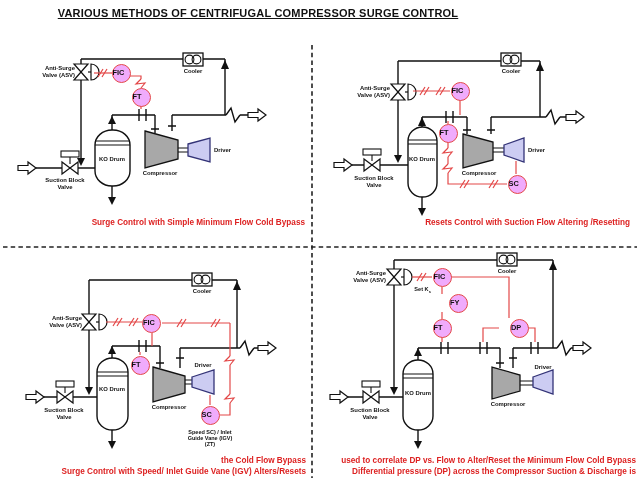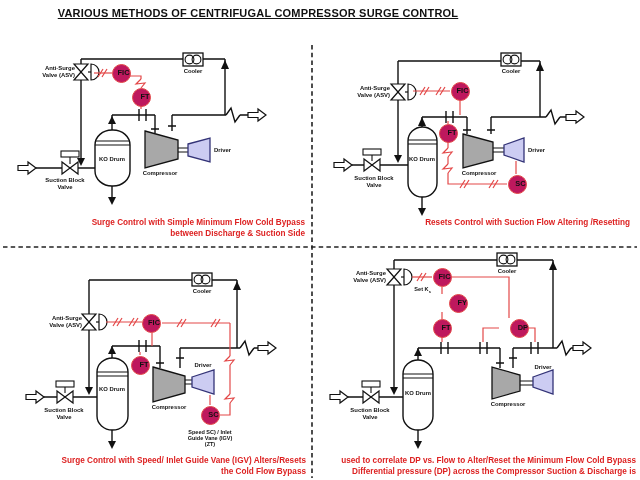--- a/index.html
+++ b/index.html
@@ -7,22 +7,22 @@
         font-family:"Liberation Sans", sans-serif;}
   .title{position:absolute;top:7px;left:0;width:516px;text-align:center;
          font-size:11px;font-weight:bold;color:#111;text-decoration:underline;
          letter-spacing:0.2px;white-space:nowrap;}
   svg{position:absolute;top:0;left:0;}
   .lbl{position:absolute;font-size:5.9px;font-weight:bold;color:#111;
        text-align:center;line-height:6.6px;white-space:nowrap;}
   .lbl.left{text-align:left;}
   .lbl.right{text-align:right;}
   .inst{position:absolute;width:19px;height:19px;border:1.6px solid #e34848;
-        border-radius:50%;background:#be185d;box-sizing:border-box;
-        font-size:7.4px;font-weight:bold;color:#111;text-align:right;
+        border-radius:50%;background:#f0abfc;box-sizing:border-box;
+        font-size:7.4px;font-weight:bold;color:#111;text-align:left;
         line-height:15.5px;}
   .caption{position:absolute;color:#dd2222;font-weight:bold;font-size:8.2px;
            line-height:11px;text-align:right;white-space:nowrap;}
   .subk{position:absolute;font-size:5.6px;font-weight:bold;color:#111;text-align:right;}
   .subk sub{font-size:4.2px;}
 </style>
 </head>
 <body>
 
 <div class="page">
@@ -316,21 +316,20 @@
   <div class="lbl" style="left:173px;top:68px;width:40px;">Cooler</div>
   <div class="lbl" style="left:92px;top:156px;width:40px;">KO Drum</div>
   <div class="lbl" style="left:135px;top:170px;width:50px;">Compressor</div>
   <div class="lbl left" style="left:214px;top:147px;width:30px;">Driver</div>
   <div class="lbl" style="left:40px;top:177px;width:50px;">
     <div>Suction Block</div>
       <div>Valve</div>
   </div>
   <div class="caption" style="left:15px;top:217px;width:290px;">
     <div>Surge Control with Simple Minimum Flow Cold Bypass</div>
-      <div>between Discharge &amp; Suction Side</div>
   </div>
 
   <div class="lbl right" style="left:346px;top:85px;width:44px;">
     <div>Anti-Surge</div>
       <div>Valve (ASV)</div>
   </div>
   <div class="lbl" style="left:491px;top:68px;width:40px;">Cooler</div>
   <div class="lbl" style="left:402px;top:156px;width:40px;">KO Drum</div>
   <div class="lbl" style="left:454px;top:170px;width:50px;">Compressor</div>
   <div class="lbl left" style="left:528px;top:147px;width:30px;">Driver</div>
@@ -353,22 +352,22 @@
   <div class="lbl" style="left:39px;top:407px;width:50px;">
     <div>Suction Block</div>
       <div>Valve</div>
   </div>
   <div class="lbl" style="left:175px;top:429px;width:70px;font-size:5.5px;line-height:6.2px;">
     <div>Speed SC) / Inlet</div>
       <div>Guide Vane (IGV)</div>
       <div>(ZT)</div>
   </div>
   <div class="caption" style="left:8px;top:455px;width:298px;">
-    <div>Surge Control with Speed/ Inlet Guide Vane (IGV) Alters/Resets</div>
-      <div>the Cold Flow Bypass</div>
+    <div>the Cold Flow Bypass</div>
+      <div>Surge Control with Speed/ Inlet Guide Vane (IGV) Alters/Resets</div>
   </div>
 
   <div class="lbl right" style="left:342px;top:270px;width:44px;">
     <div>Anti-Surge</div>
       <div>Valve (ASV)</div>
   </div>
   <div class="lbl" style="left:487px;top:268px;width:40px;">Cooler</div>
   <div class="lbl" style="left:398px;top:390px;width:40px;">KO Drum</div>
   <div class="lbl" style="left:483px;top:401px;width:50px;">Compressor</div>
   <div class="lbl" style="left:528px;top:364px;width:30px;">Driver</div>

